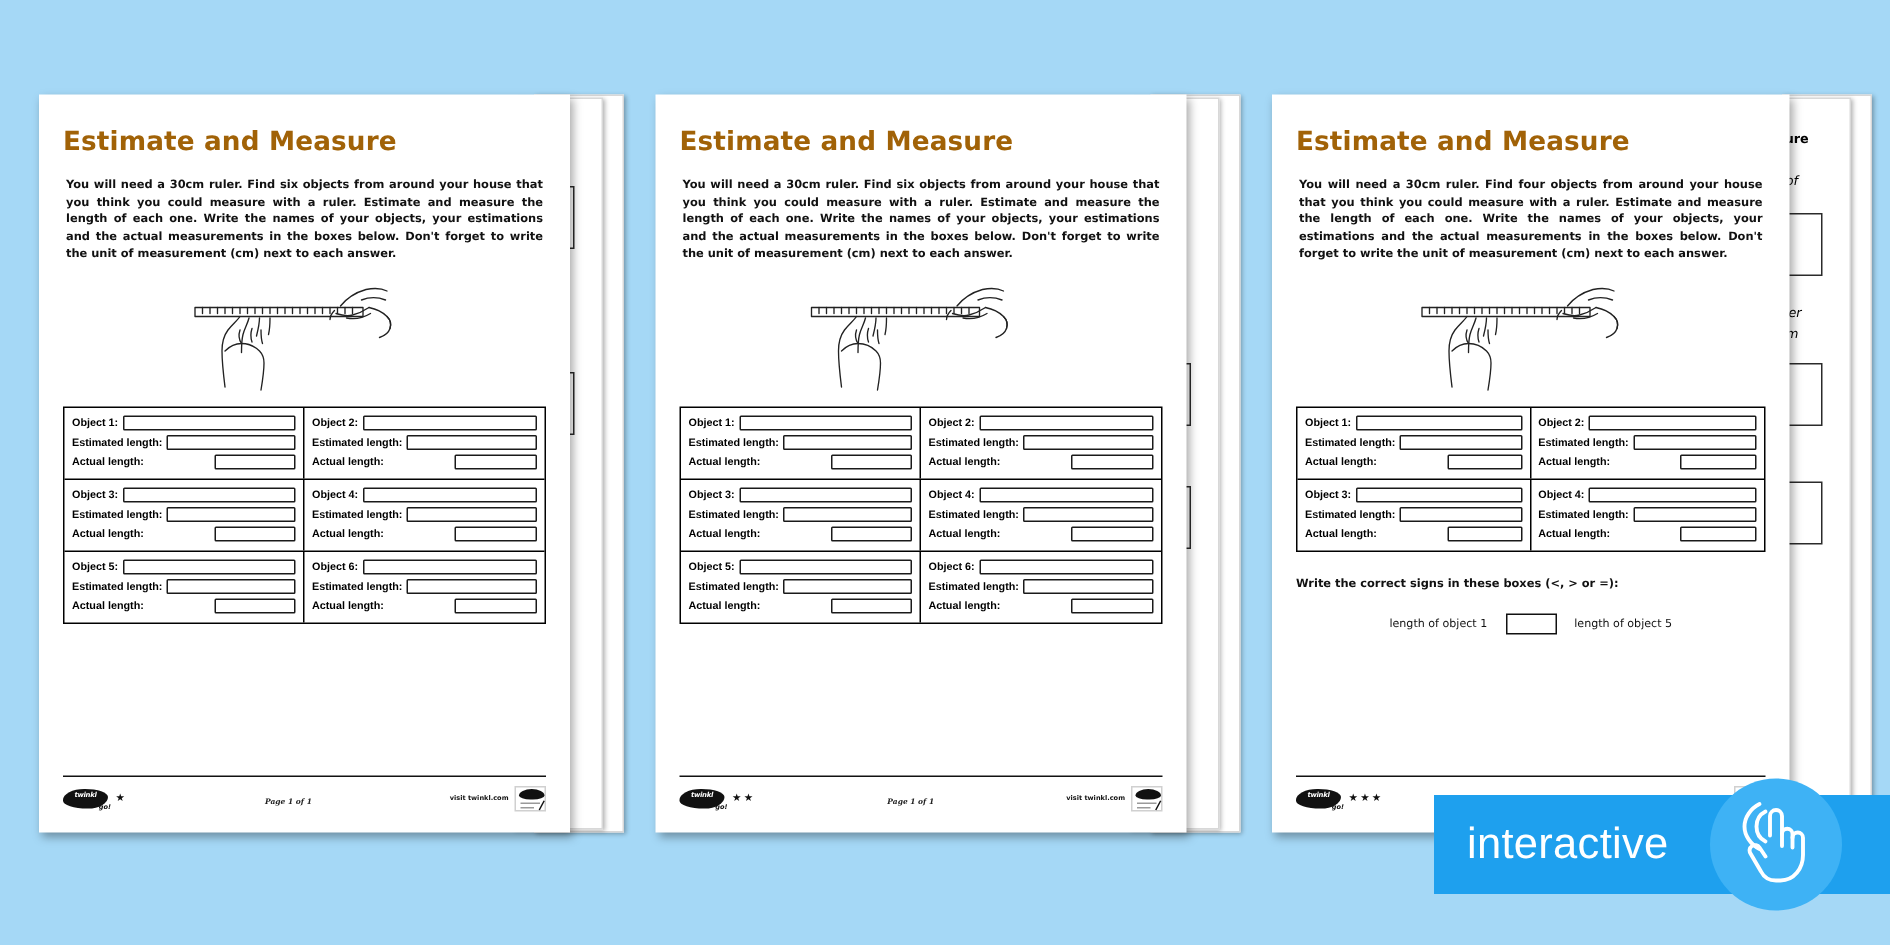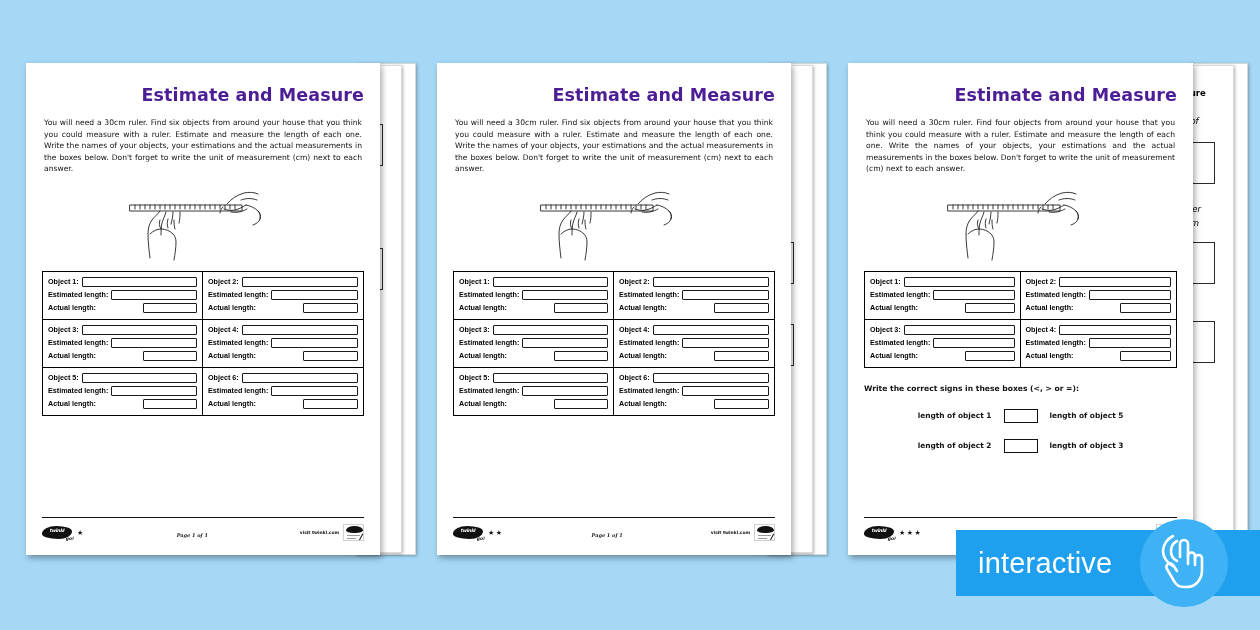--- a/index.html
+++ b/index.html
@@ -75,33 +75,33 @@
   .sheet-3 { width: 345px; height: 492px; }
 
   .sheet-inner {
     position: relative;
     width: 100%;
     height: 100%;
     padding: 22px 16px 0 16px;
   }
 
   .ws-title {
-    text-align: right;
+    text-align: left;
     font-family: "DejaVu Sans", sans-serif;
     font-size: 17.5px;
     font-weight: bold;
     letter-spacing: 0.1px;
-    color: #4c1d95;
+    color: #a16207;
     margin-bottom: 12px;
   }
 
   .ws-intro {
     font-family: "DejaVu Sans", sans-serif;
     font-size: 7.6px;
-    font-weight: normal;
+    font-weight: bold;
     line-height: 1.52;
     color: #111;
     text-align: justify;
     padding: 0 2px;
   }
 
   
   .ruler-art {
     width: 100%;
     height: 78px;
@@ -166,21 +166,21 @@
   }
   .cmp-row {
     display: flex;
     align-items: center;
     justify-content: center;
     margin-bottom: 16px;
   }
   .cmp-text {
     font-family: "DejaVu Sans", sans-serif;
     font-size: 7.4px;
-    font-weight: bold;
+    font-weight: normal;
     color: #111;
   }
   .cmp-box {
     width: 34px;
     height: 14px;
     border: 1.4px solid #111;
     background: #fff;
     margin: 0 12px;
   }
 
@@ -752,25 +752,20 @@
           </div>
         </div>
 
         <div class="cmp-wrap">
           <div class="cmp-prompt">Write the correct signs in these boxes (&lt;, &gt; or =):</div>
           <div class="cmp-row">
             <span class="cmp-text">length of object 1</span>
             <span class="cmp-box"></span>
             <span class="cmp-text">length of object 5</span>
           </div>
-          <div class="cmp-row">
-            <span class="cmp-text">length of object 2</span>
-            <span class="cmp-box"></span>
-            <span class="cmp-text">length of object 3</span>
-          </div>
         </div>
 
         <div class="ws-footer">
           <div class="foot-left">
             <span class="twinkl-logo">
               <span class="blob"></span>
               <span class="wordmark">twinkl</span>
               <span class="go">go!</span>
             </span>
             <span class="stars">★★★</span>

